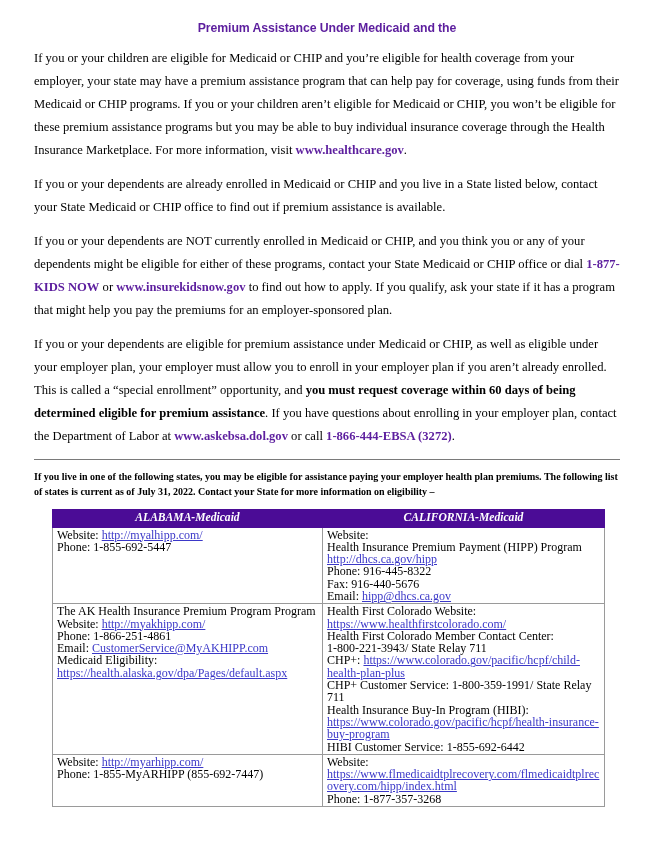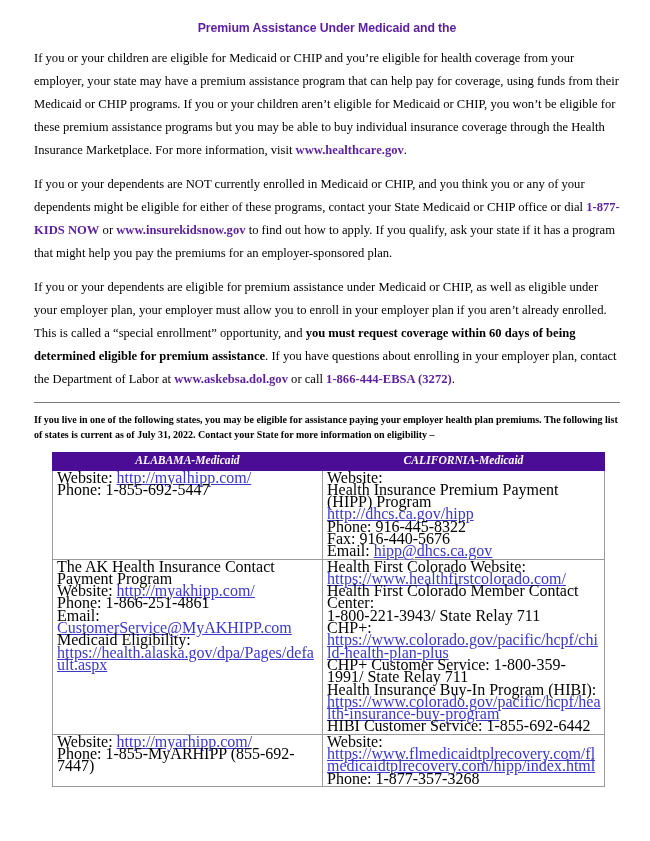--- a/index.html
+++ b/index.html
@@ -64,21 +64,21 @@
   .state-table {
     border-collapse: collapse;
     width: 542px;
     margin: 0 auto 0 18px;
     table-layout: fixed;
   }
   .state-table td {
     border: 1px solid #9a9a9a;
     vertical-align: top;
     padding: 1px 3px 1px 4px;
-    font-size: 16px;
+    font-size: 12px;
     line-height: 12.3px;
     word-wrap: break-word;
     overflow-wrap: break-word;
   }
   .state-table td.hdr {
     background: #4b0c96;
     color: #ffffff;
     font-weight: bold;
     text-align: center;
     font-size: 11.6px;
@@ -103,20 +103,21 @@
 <div class="page">
 
   <div class="doc-title">
     <span class="line">Premium Assistance Under Medicaid and the</span>
   </div>
 
   <p class="para">
     <span>If you or your children are eligible for Medicaid or CHIP and you’re eligible for health coverage from your employer, your state may have a premium assistance program that can help pay for coverage, using funds from their Medicaid or CHIP programs.  If you or your children aren’t eligible for Medicaid or CHIP, you won’t be eligible for these premium assistance programs but you may be able to buy individual insurance coverage through the Health Insurance Marketplace.  For more information, visit </span><span class="pl">www.healthcare.gov</span><span>.</span>
   </p>
 
+  <p class="para">If you or your dependents are already enrolled in Medicaid or CHIP and you live in a State listed below, contact your State Medicaid or CHIP office to find out if premium assistance is available.</p>
 
   <p class="para">
     <span>If you or your dependents are NOT currently enrolled in Medicaid or CHIP, and you think you or any of your dependents might be eligible for either of these programs, contact your State Medicaid or CHIP office or dial </span><span class="pl">1-877-KIDS NOW</span><span> or </span><span class="pl">www.insurekidsnow.gov</span><span> to find out how to apply.  If you qualify, ask your state if it has a program that might help you pay the premiums for an employer-sponsored plan.</span>
   </p>
 
   <p class="para">
     <span>If you or your dependents are eligible for premium assistance under Medicaid or CHIP, as well as eligible under your employer plan, your employer must allow you to enroll in your employer plan if you aren’t already enrolled.  This is called a “special enrollment” opportunity, and </span><span class="b">you must request coverage within 60 days of being determined eligible for premium assistance</span><span>.  If you have questions about enrolling in your employer plan, contact the Department of Labor at </span><span class="pl">www.askebsa.dol.gov</span><span> or call </span><span class="pl">1-866-444-EBSA (3272)</span><span>.</span>
   </p>
 
   <hr class="rule">
@@ -138,21 +139,21 @@
             <span class="cell-line"><span>Website:</span></span>
             <span class="cell-line"><span>Health Insurance Premium Payment (HIPP) Program</span></span>
             <span class="cell-line"><span class="lnk">http://dhcs.ca.gov/hipp</span></span>
             <span class="cell-line"><span>Phone: 916-445-8322</span></span>
             <span class="cell-line"><span>Fax: 916-440-5676</span></span>
             <span class="cell-line"><span>Email: </span><span class="lnk">hipp@dhcs.ca.gov</span></span>
           </td>
         </tr>
         <tr>
           <td class="w-left">
-            <span class="cell-line"><span>The AK Health Insurance Contact Payment Program</span></span>
+            <span class="cell-line"><span>The AK Health Insurance Premium Program Program</span></span>
             <span class="cell-line"><span>Website:  </span><span class="lnk">http://myakhipp.com/</span></span>
             <span class="cell-line"><span>Phone:  1-866-251-4861</span></span>
             <span class="cell-line"><span>Email:  </span><span class="lnk">CustomerService@MyAKHIPP.com</span></span>
             <span class="cell-line"><span>Medicaid Eligibility:</span></span>
             <span class="cell-line"><span class="lnk">https://health.alaska.gov/dpa/Pages/default.aspx</span></span>
           </td>
           <td class="w-right">
             <span class="cell-line"><span>Health First Colorado Website:</span></span>
             <span class="cell-line"><span class="lnk">https://www.healthfirstcolorado.com/</span></span>
             <span class="cell-line"><span>Health First Colorado Member Contact Center:</span></span>

